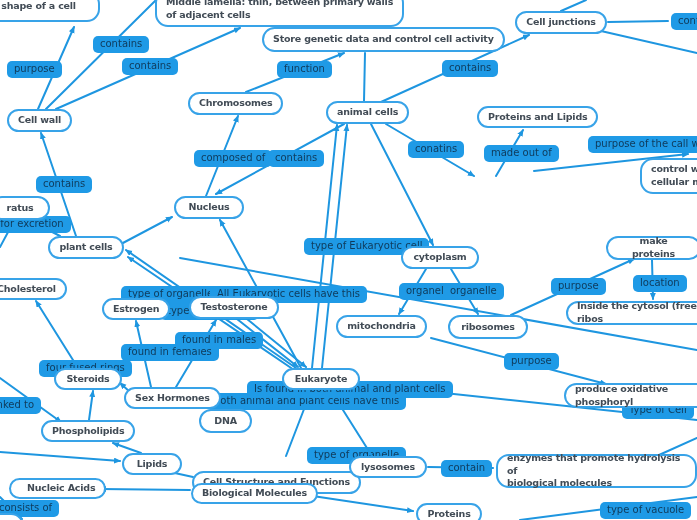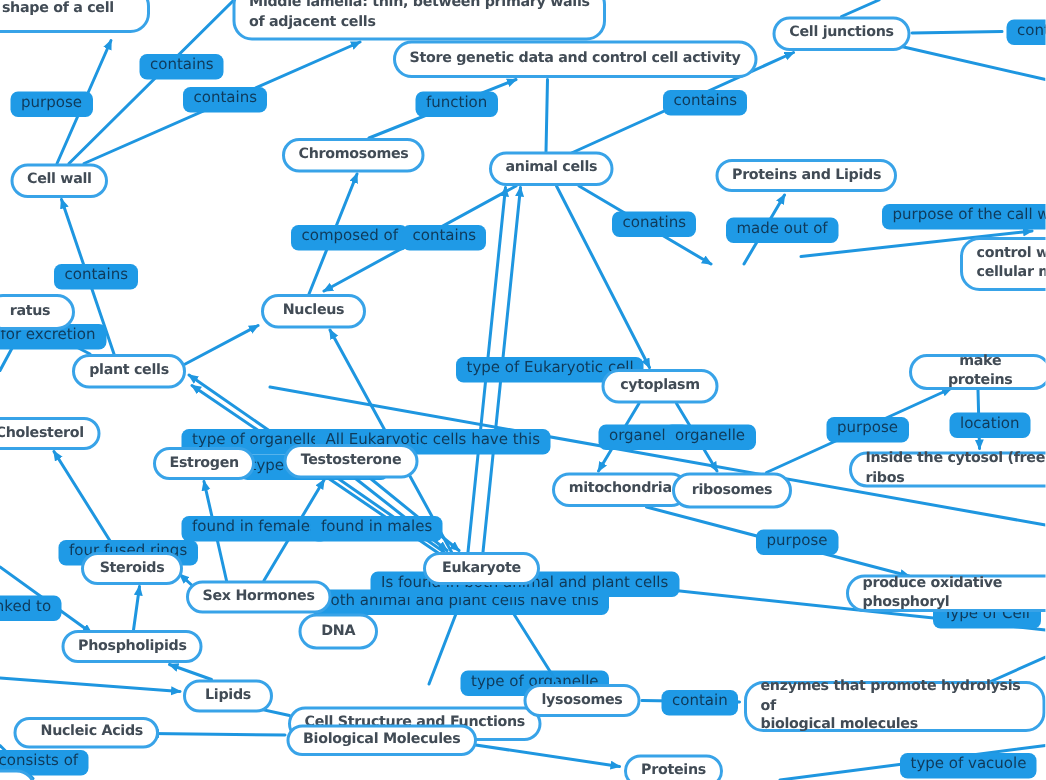--- a/index.html
+++ b/index.html
@@ -95,21 +95,21 @@
     <div class="elabel" style="left: 304px; top: 238px;">type of Eukaryotic cell</div>
     <div class="elabel" style="left: 399px; top: 283px;">organelle</div>
     <div class="elabel" style="left: 443px; top: 283px;">organelle</div>
     <div class="elabel" style="left: 551px; top: 278px;">purpose</div>
     <div class="elabel" style="left: 633px; top: 275px;">location</div>
     <div class="elabel" style="left: 121px; top: 286px;">type of organelle</div>
     <div class="elabel" style="left: 210px; top: 286px;">All Eukaryotic cells have this</div>
     <div class="elabel under" style="left: 160px; top: 303px;">type of organelle</div>
     <div class="elabel" style="left: 39px; top: 328px; margin-top: 32px;">four fused rings</div>
     <div class="elabel" style="left: 121px; top: 344px;">found in females</div>
-    <div class="elabel" style="left: 175px; top: 344px; margin-left: 32px;">found in males</div>
+    <div class="elabel" style="left: 175px; top: 332px;">found in males</div>
     <div class="elabel" style="left: 504px; top: 353px;">purpose</div>
     <div class="elabel" style="left: -16px; top: 397px;">linked to</div>
     <div class="elabel" style="left: 207px; top: 393px;">both animal and plant cells have this</div>
     <div class="elabel" style="left: 247px; top: 381px;">Is found in both animal and plant cells</div>
     <div class="elabel" style="left: 622px; top: 402px;">Type of Cell</div>
     <div class="elabel under" style="left: 307px; top: 447px;">type of organelle</div>
     <div class="elabel" style="left: 441px; top: 460px;">contain</div>
     <div class="elabel" style="left: 600px; top: 502px;">type of vacuole</div>
     <div class="elabel" style="left: -8px; top: 500px;">consists of</div>
     <div class="node" style="left: -55px; top: -9px; min-width: 155px; height: 31px;">rt the shape of a cell</div>
@@ -124,21 +124,21 @@
     <div class="node left" style="left: 640px; top: 158px; min-width: 120px; height: 36px;">control w
 cellular m</div>
     <div class="node" style="left: -10px; top: 196px; min-width: 60px; height: 24px;">ratus</div>
     <div class="node" style="left: 48px; top: 236px; min-width: 76px; height: 23px;">plant cells</div>
     <div class="node" style="left: 401px; top: 246px; min-width: 78px; height: 23px;">cytoplasm</div>
     <div class="node" style="left: 174px; top: 196px; min-width: 70px; height: 23px;">Nucleus</div>
     <div class="node" style="left: 606px; top: 236px; min-width: 95px; height: 24px;">make proteins</div>
     <div class="node" style="left: -14px; top: 278px; min-width: 80px; height: 22px;">Cholesterol</div>
     <div class="node" style="left: 102px; top: 298px; min-width: 67px; height: 22px;">Estrogen</div>
     <div class="node" style="left: 189px; top: 296px; min-width: 90px; height: 23px;">Testosterone</div>
-    <div class="node" style="left: 368px; top: 315px; min-width: 91px; height: 23px;">mitochondria</div>
+    <div class="node" style="left: 336px; top: 315px; min-width: 91px; height: 23px;">mitochondria</div>
     <div class="node" style="left: 448px; top: 315px; min-width: 80px; height: 24px;">ribosomes</div>
     <div class="node left" style="left: 566px; top: 301px; min-width: 160px; height: 24px;">Inside the cytosol (free ribos</div>
     <div class="node" style="left: 54px; top: 368px; min-width: 68px; height: 22px;">Steroids</div>
     <div class="node" style="left: 282px; top: 368px; min-width: 78px; height: 22px;">Eukaryote</div>
     <div class="node" style="left: 124px; top: 387px; min-width: 95px; height: 22px;">Sex Hormones</div>
     <div class="node" style="left: 199px; top: 409px; min-width: 53px; height: 24px;">DNA</div>
     <div class="node" style="left: 41px; top: 420px; min-width: 91px; height: 22px;">Phospholipids</div>
     <div class="node left" style="left: 564px; top: 383px; min-width: 160px; height: 25px;">produce oxidative phosphoryl</div>
     <div class="node" style="left: 122px; top: 453px; min-width: 60px; height: 22px;">Lipids</div>
     <div class="node" style="left: 192px; top: 456px; min-width: 148px; height: 23px; margin-top: 15px;">Cell Structure and Functions</div>

